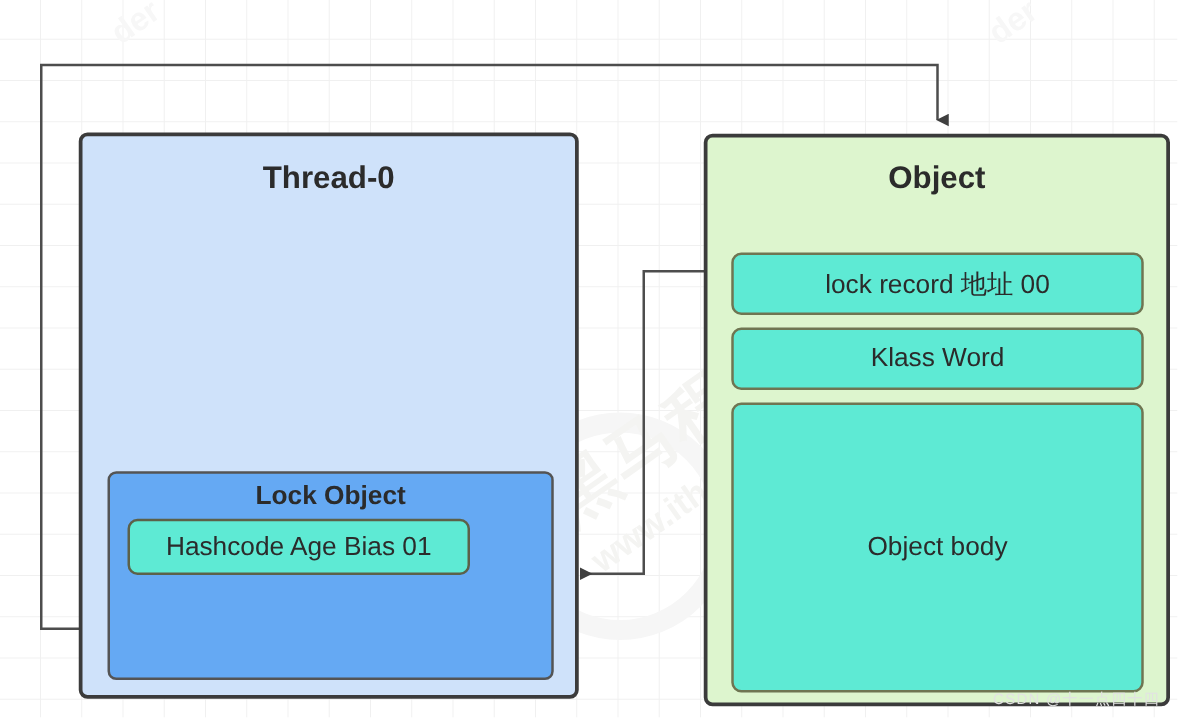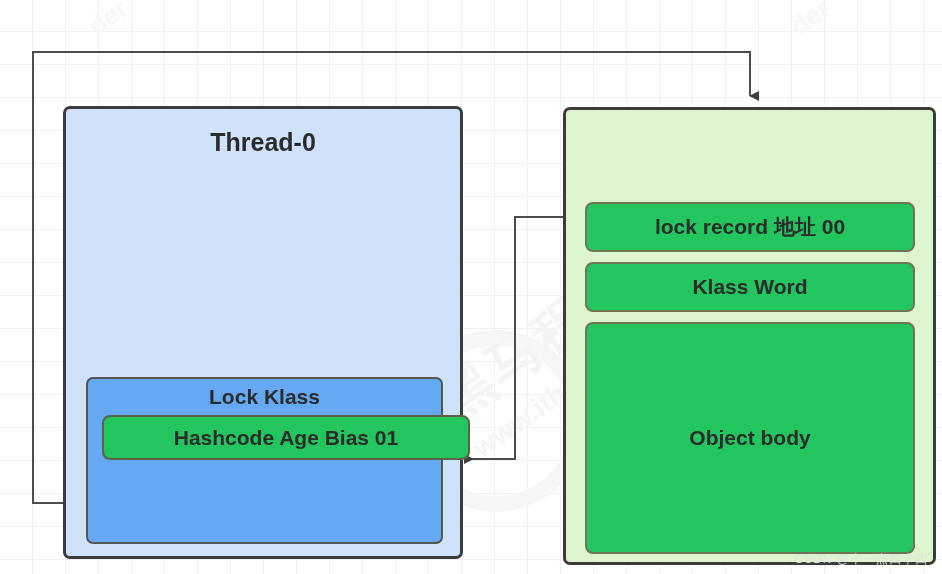--- a/index.html
+++ b/index.html
@@ -160,35 +160,35 @@
     text-align: center;
     font-size: 25px;
     font-weight: bold;
     color: #2b2b2b;
   }
 
   
   .slot {
     position: absolute;
     box-sizing: border-box;
-    background: #22c55e;
+    background: #5eead4;
     border: 2px solid #6f7552;
     border-radius: 8px;
     display: flex;
     align-items: center;
     justify-content: center;
     text-align: center;
-    font-weight: bold;
+    font-weight: normal;
     color: #2b2b2b;
   }
 
   
   .lr-slot {
     left: 14px;
-    width: 368px;
+    width: 274px;
     height: 45px;
     font-size: 21px;
     border-color: #5c6149;
   }
   .lr-slot-1 { top: 36px; }
   .lr-slot-2 { top: 95px; }
 
   
   .obj-slot {
     left: 19px;
@@ -231,26 +231,27 @@
 
     <path d="M 97 503 L 33 503 L 33 52 L 750 52 L 750 96" fill="none" stroke="#4d4d4d" stroke-width="2" marker-end="url(#arrow-down)"></path>
 
     <path d="M 583 217 L 515 217 L 515 459 L 465 459" fill="none" stroke="#4d4d4d" stroke-width="2" marker-end="url(#arrow-left)"></path>
   </svg>
 
   <div class="box thread-box">
     <div class="thread-title">Thread-0</div>
 
     <div class="lockrecord-box">
-      <div class="lockrecord-title">Lock Klass</div>
+      <div class="lockrecord-title">Lock Object</div>
       <div class="slot lr-slot lr-slot-1">Hashcode Age Bias 01</div>
     </div>
   </div>
 
   <div class="box object-box">
+    <div class="object-title">Object</div>
     <div class="slot obj-slot obj-slot-lock">lock record 地址 00</div>
     <div class="slot obj-slot obj-slot-klass">Klass Word</div>
     <div class="slot obj-slot obj-slot-body">Object body</div>
   </div>
 
   <div class="csdn-mark">CSDN @十一点四十四</div>
 
 </div>
 
 </body></html>

